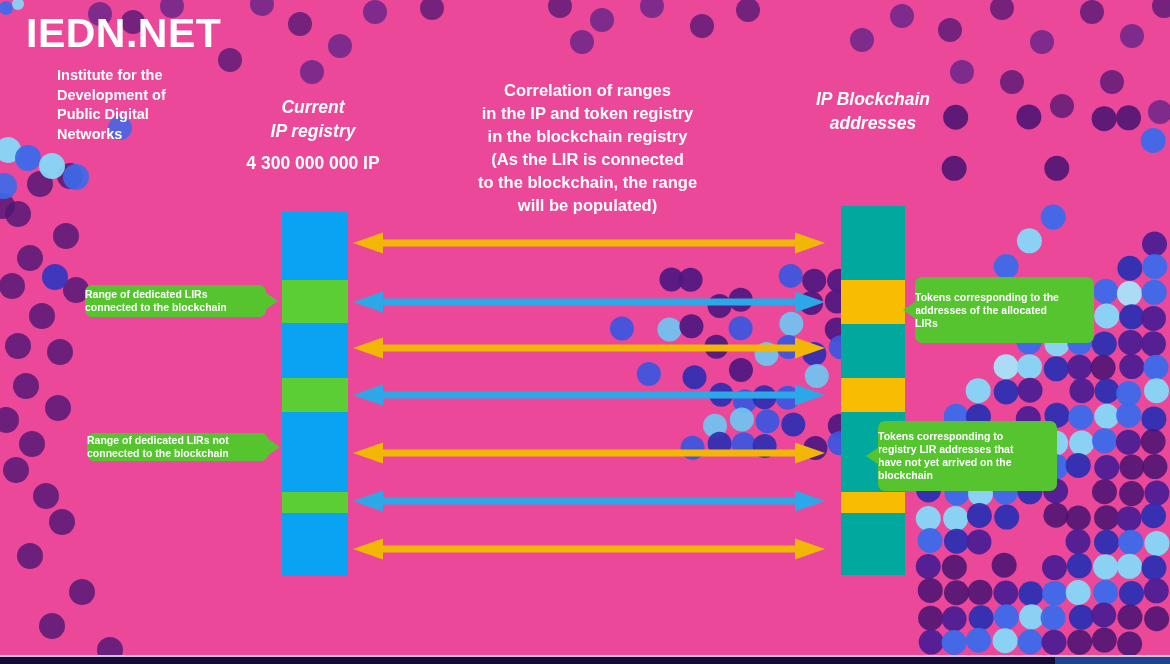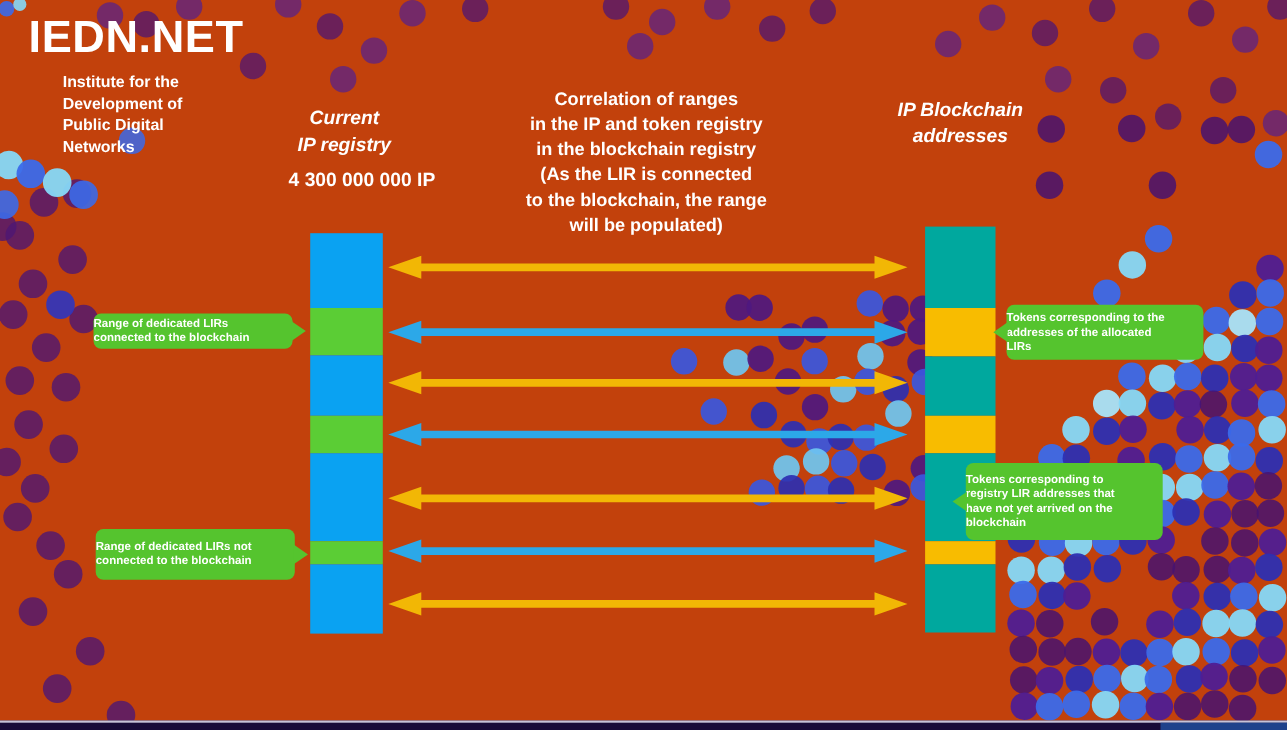--- a/index.html
+++ b/index.html
@@ -1,58 +1,58 @@
 <!DOCTYPE html>
 <html><head>
 <meta charset="utf-8">
 <style>
   html,body{margin:0;padding:0;background:#222;}
   .stage{
     position:relative;width:1170px;height:664px;overflow:hidden;
-    background:#c2410c;
+    background:#ec4899;
     font-family:"Liberation Sans","DejaVu Sans",sans-serif;
     color:#ffffff;
   }
   svg.layer{position:absolute;left:0;top:0;pointer-events:none;}
   #dots-layer{z-index:1;}
   #arrows-layer{z-index:3;}
   .abs{position:absolute;}
   .brand-title{
     left:26px;top:10px;z-index:5;
     font-size:41px;font-weight:bold;letter-spacing:.5px;
   }
   .brand-sub{
     left:30px;top:66px;z-index:5;
     font-size:14.5px;font-weight:bold;line-height:19.5px;margin-left:27px;
   }
   .col-header{z-index:5;text-align:center;font-weight:bold;font-size:17.5px;line-height:23.5px;font-style:italic;}
   .left-header{left:232px;top:96px;width:162px;}
-  .left-count{left:238px;top:153px;width:182px;z-index:5;text-align:center;font-weight:bold;font-size:17.5px;}
+  .left-count{left:222px;top:153px;width:182px;z-index:5;text-align:center;font-weight:bold;font-size:17.5px;}
   .center-note{left:420px;top:79px;width:335px;z-index:5;text-align:center;font-weight:bold;font-size:16.5px;line-height:23px;}
   .right-header{left:793px;top:88px;width:160px;}
   .right-count{left:783px;top:158px;width:180px;z-index:5;text-align:center;font-weight:bold;font-size:17.5px;line-height:24px;}
   .bar{position:absolute;z-index:2;display:flex;flex-direction:column;}
   .bar .seg{width:100%;}
   .callout{
     position:absolute;z-index:4;background:#55C42E;border-radius:7px;
     color:#fff;font-weight:bold;font-size:10.5px;line-height:13px;
     display:flex;flex-direction:column;justify-content:center;
   }
   .callout span{display:block;}
   .tail-right::after{
     content:'';position:absolute;right:-12px;top:50%;transform:translateY(-50%);
     border-top:9px solid transparent;border-bottom:9px solid transparent;border-left:13px solid #55C42E;
   }
   .tail-left::after{
     content:'';position:absolute;left:-12px;top:50%;transform:translateY(-50%);
     border-top:9px solid transparent;border-bottom:9px solid transparent;border-right:13px solid #55C42E;
   }
   .callout-left1{left:85px;top:285px;width:181px;height:32px;}
-  .callout-left2{left:87px;top:433px;width:181px;height:46px;margin-top:48px;}
-  .callout-right1{left:915px;top:277px;width:179px;height:50px;}
+  .callout-left2{left:87px;top:433px;width:181px;height:28px;}
+  .callout-right1{left:915px;top:277px;width:179px;height:66px;}
   .callout-right2{left:878px;top:421px;width:179px;height:70px;}
   .bottom-edge{
     position:absolute;left:0;right:0;bottom:0;height:7px;z-index:6;
     background:#180B38;border-top:2px solid #C6C3D8;
   }
   .bottom-sliver{position:absolute;left:1055px;bottom:0;width:115px;height:7px;z-index:7;background:#2050A0;opacity:.8;}
 </style>
 </head>
 <body>
 

